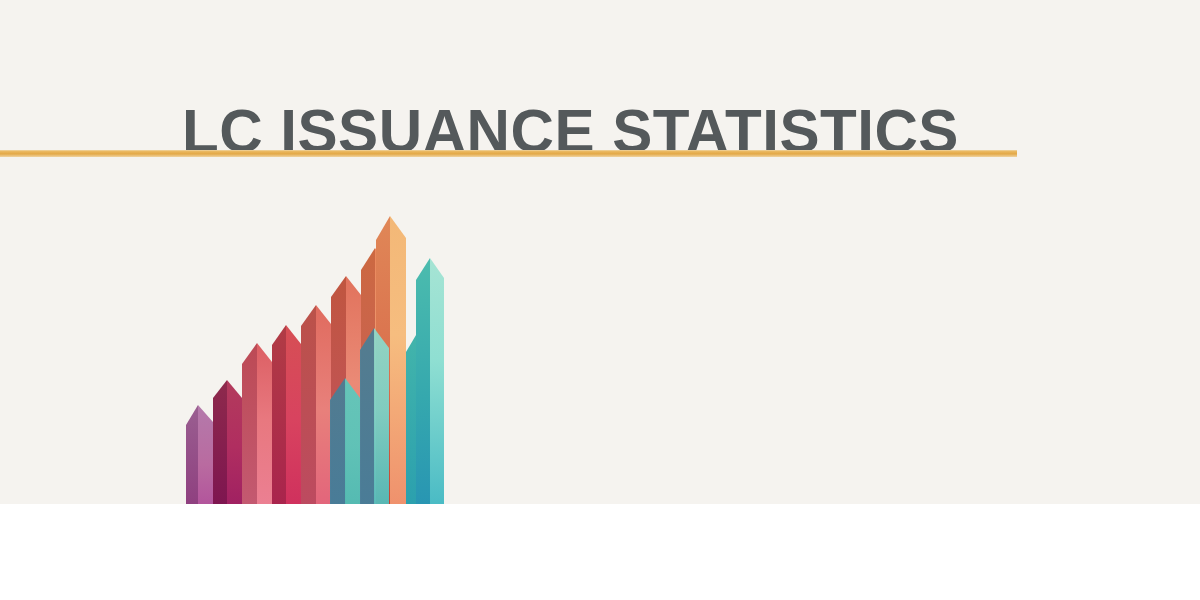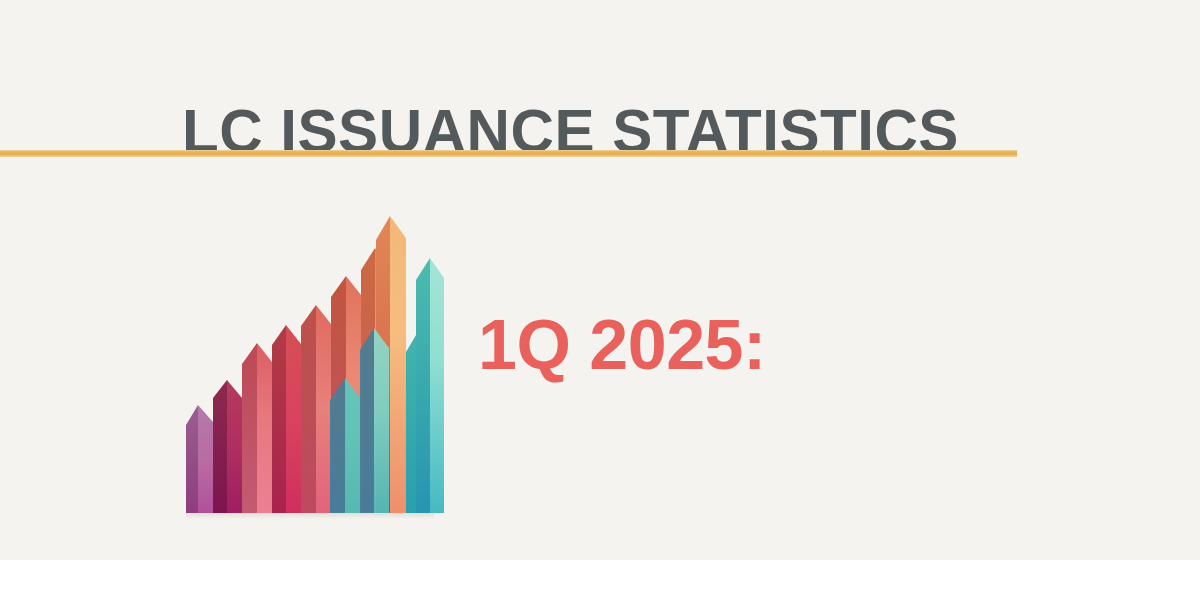--- a/index.html
+++ b/index.html
@@ -9,21 +9,21 @@
   body {
     width: 1200px;
     height: 600px;
     overflow: hidden;
     font-family: "Liberation Sans", sans-serif;
   }
 
   .poster {
     position: relative;
     width: 1200px;
-    height: 560px;
+    height: 504px;
     background: #f5f3ef;
     overflow: hidden;
   }
 
   
   .header-title {
     position: absolute;
     left: 182px;
     top: 58px;
     width: 845px;
@@ -277,16 +277,15 @@
 
       <g>
         <polygon points="180,150 194,128 194,313 180,313" fill="url(#g9s)" opacity="0.92"></polygon>
         <polygon points="194,128 209,148 209,313 194,313" fill="url(#g10f)" opacity="0.92"></polygon>
       </g>
 
     </svg>
   </div>
 
   <div class="headline" style="color: rgb(232, 97, 92);">
-    <span class="line">1Q 2025:</span>
   </div>
 
 </div>
 
 </body></html>

